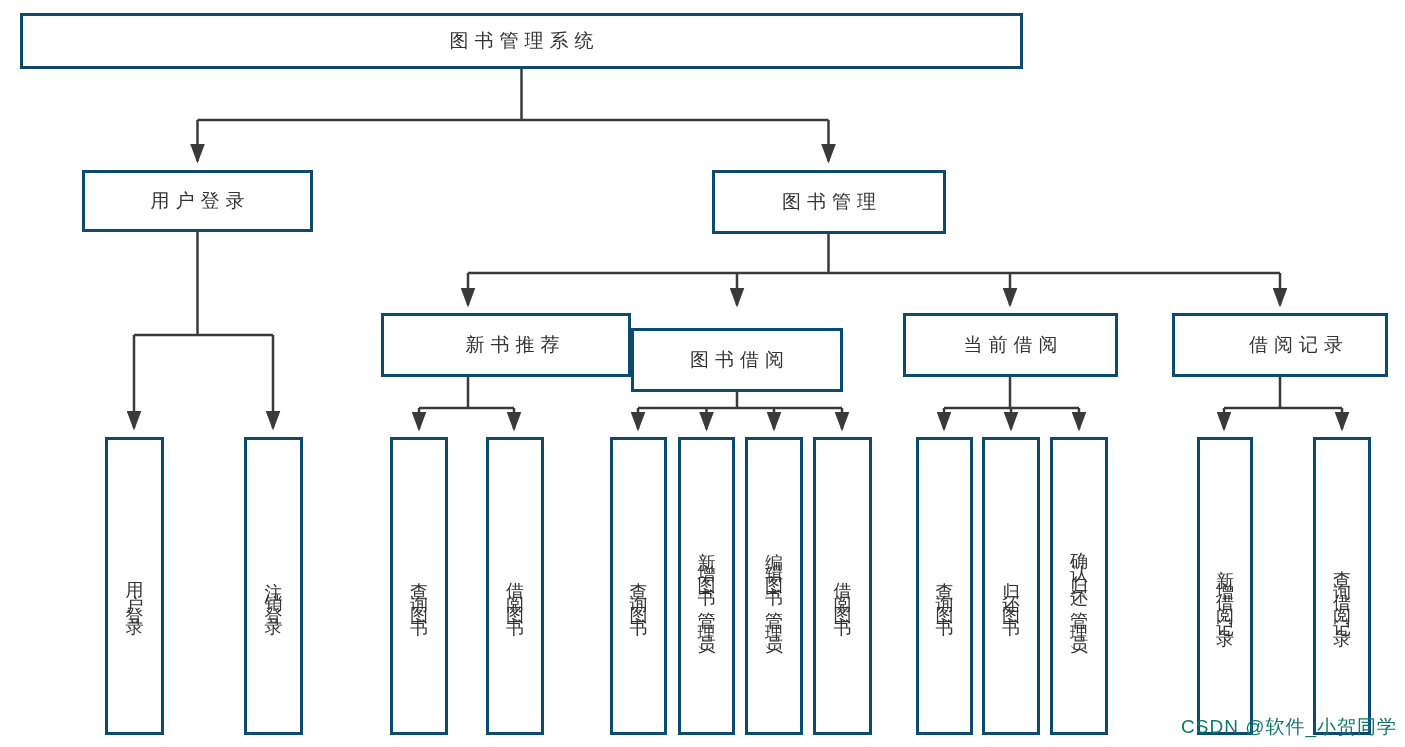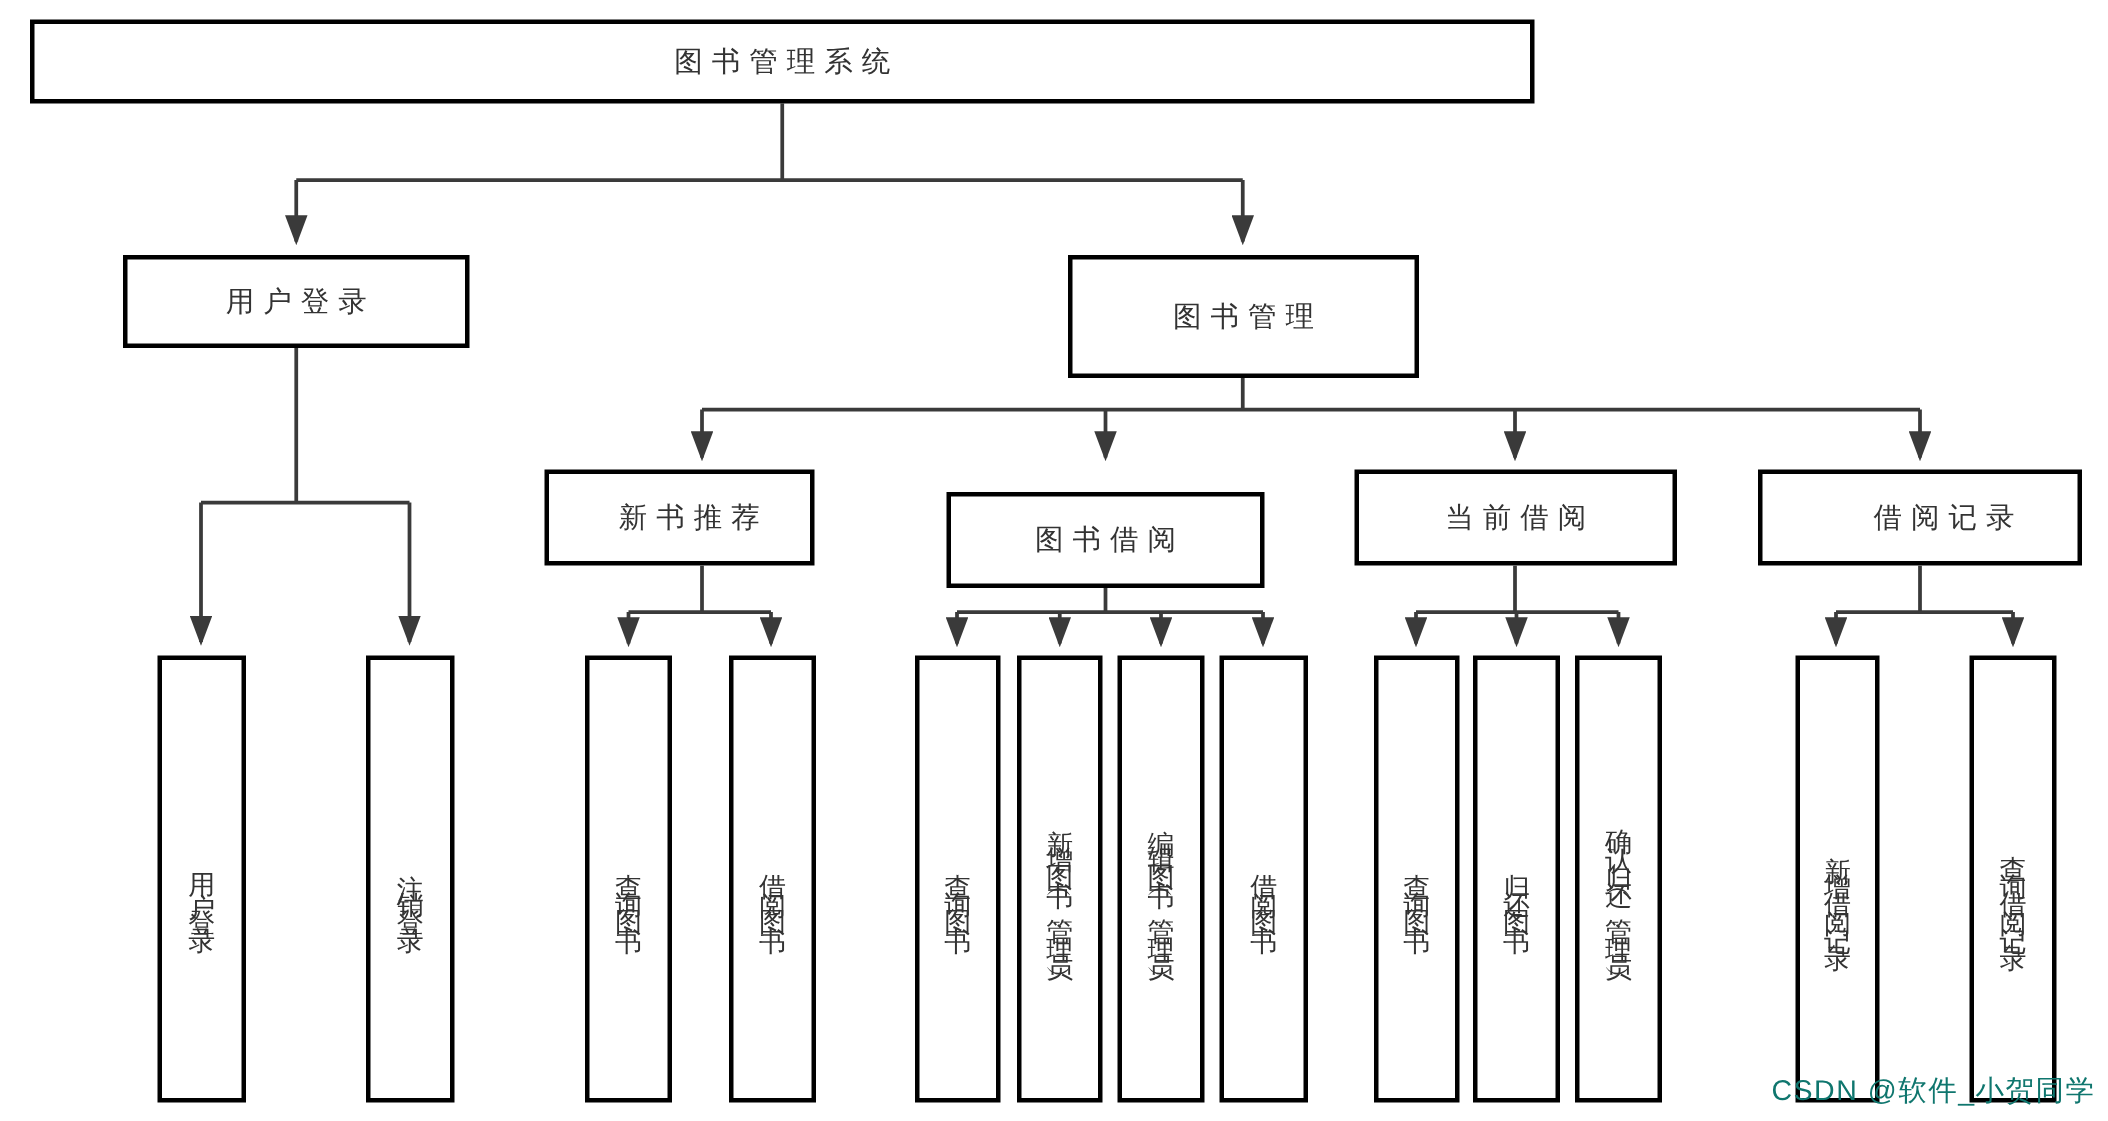--- a/index.html
+++ b/index.html
@@ -8,21 +8,21 @@
     width:1405px;height:747px;
     background:#ffffff;
     overflow:hidden;
     font-family:"Liberation Sans", sans-serif;
     color:#333333;
   }
   .connectors{position:absolute;left:0;top:0;pointer-events:none;}
   .box{
     position:absolute;
     box-sizing:border-box;
-    border:3px solid #000000;
+    border:3px solid #0c4a6e;
     background:#ffffff;
     display:flex;
     align-items:center;
     justify-content:center;
   }
   .h-label{
     font-size:19px;
     letter-spacing:6px;
     text-indent:6px;
     color:#333333;
@@ -104,25 +104,25 @@
     </g>
   </svg>
 
   <div class="box" style="left:20px;top:13px;width:1003px;height:56px;">
     <span class="h-label">图书管理系统</span>
   </div>
 
   <div class="box" style="left:82px;top:170px;width:231px;height:62px;">
     <span class="h-label">用户登录</span>
   </div>
-  <div class="box" style="left:712px;top:170px;width:234px;height:82px;">
+  <div class="box" style="left:712px;top:170px;width:234px;height:64px;">
     <span class="h-label">图书管理</span>
   </div>
 
-  <div class="box" style="left:363px;top:313px;width:180px;height:64px;padding-left:13px;">
+  <div class="box" style="left:381px;top:313px;width:250px;height:64px;padding-left:13px;">
     <span class="h-label">新书推荐</span>
   </div>
   <div class="box" style="left:631px;top:328px;width:212px;height:64px;">
     <span class="h-label">图书借阅</span>
   </div>
   <div class="box" style="left:903px;top:313px;width:215px;height:64px;">
     <span class="h-label">当前借阅</span>
   </div>
   <div class="box" style="left:1172px;top:313px;width:216px;height:64px;padding-left:32px;">
     <span class="h-label">借阅记录</span>

